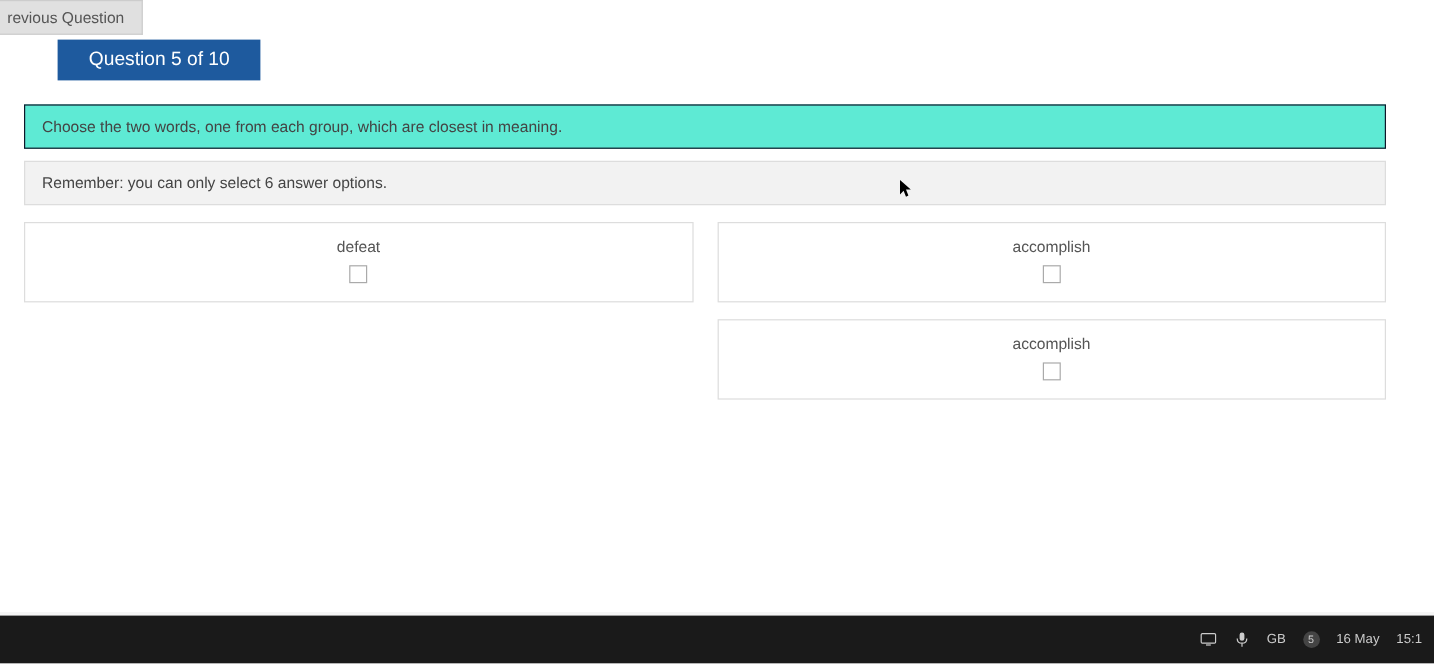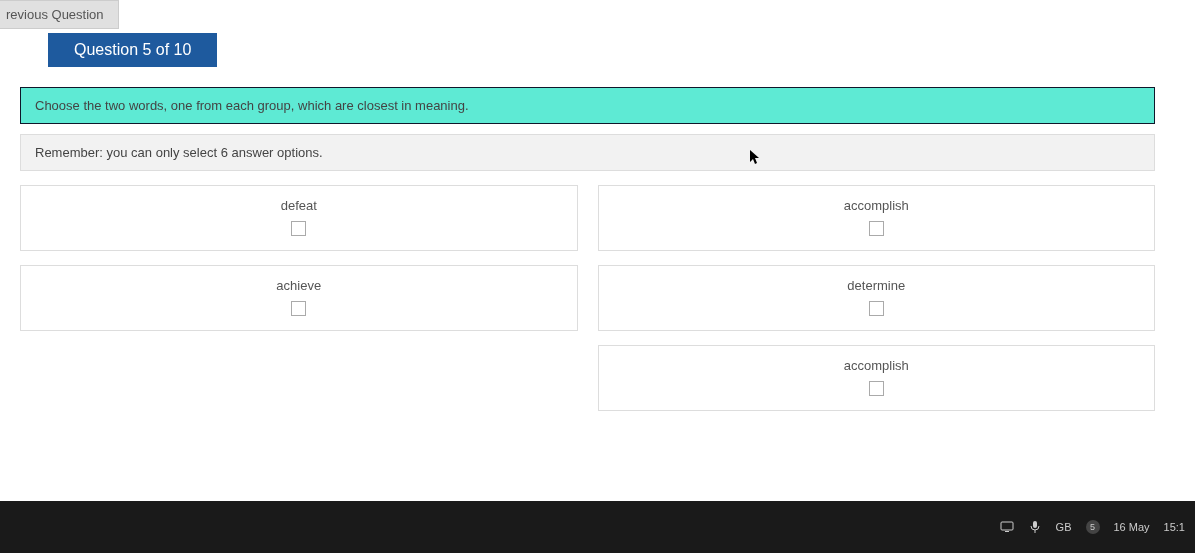--- a/index.html
+++ b/index.html
@@ -89,21 +89,21 @@
       top: 150px;
       font-size: 14px;
       color: #000;
       pointer-events: none;
     }
     .bottom-bar {
       position: absolute;
       bottom: 0;
       left: 0;
       right: 0;
-      height: 52px;
+      height: 40px;
       background: #1a1a1a;
       display: flex;
       align-items: center;
       padding: 0 10px;
       color: #ccc;
       font-size: 12px;
     }
     .pager {
       position: absolute;
       left: 50%;
@@ -171,32 +171,24 @@
   <div class="reminder-box">
     <span>Remember: you can only select 6 answer options.</span>
   </div>
 
   <div class="options-grid">
     <div class="options-col">
       <div class="option-card">
         <span class="option-label">defeat</span>
         <span class="option-check"></span>
       </div>
-      <div class="option-card">
-        <span class="option-label">achieve</span>
-        <span class="option-check"></span>
-      </div>
     </div>
     <div class="options-col">
       <div class="option-card">
         <span class="option-label">accomplish</span>
-        <span class="option-check"></span>
-      </div>
-      <div class="option-card">
-        <span class="option-label">determine</span>
         <span class="option-check"></span>
       </div>
       <div class="option-card">
         <span class="option-label">accomplish</span>
         <span class="option-check"></span>
       </div>
     </div>
   </div>
 </div>
 

